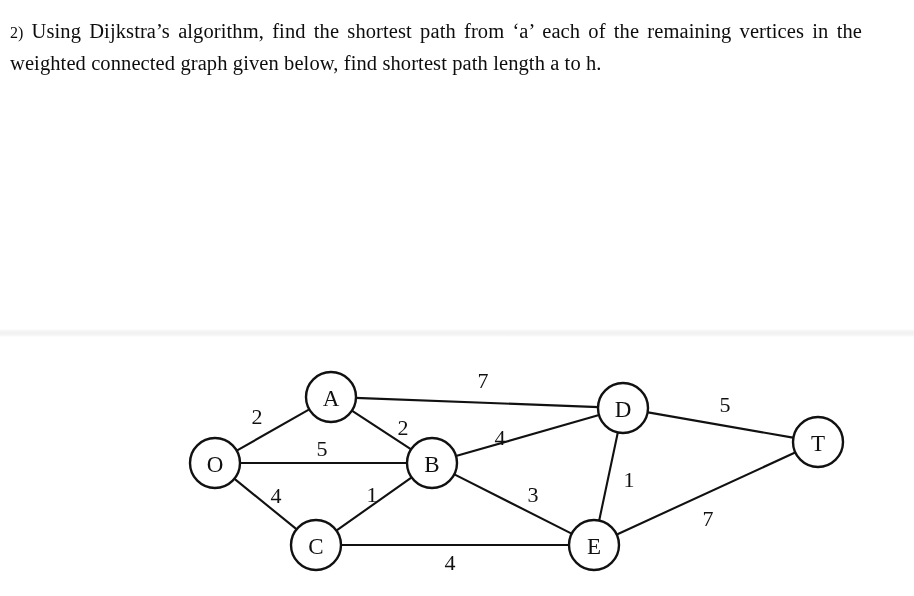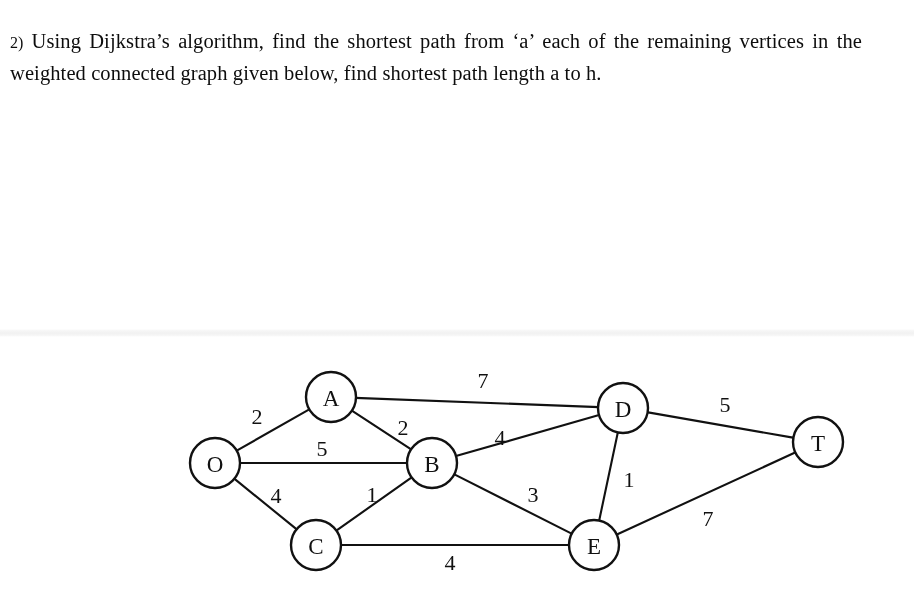--- a/index.html
+++ b/index.html
@@ -14,21 +14,21 @@
     overflow: hidden;
     position: relative;
   }
 
   
   #question-block {
     position: absolute;
     left: 0;
     top: 0;
     width: 914px;
-    padding: 26px 52px 0 10px;
+    padding: 16px 52px 0 10px;
     box-sizing: border-box;
   }
   #question-text {
     font-size: 20.5px;
     line-height: 31px;
     color: #0d0d0d;
     text-align: justify;
     text-justify: inter-word;
     letter-spacing: 0.1px;
     margin: 0;

